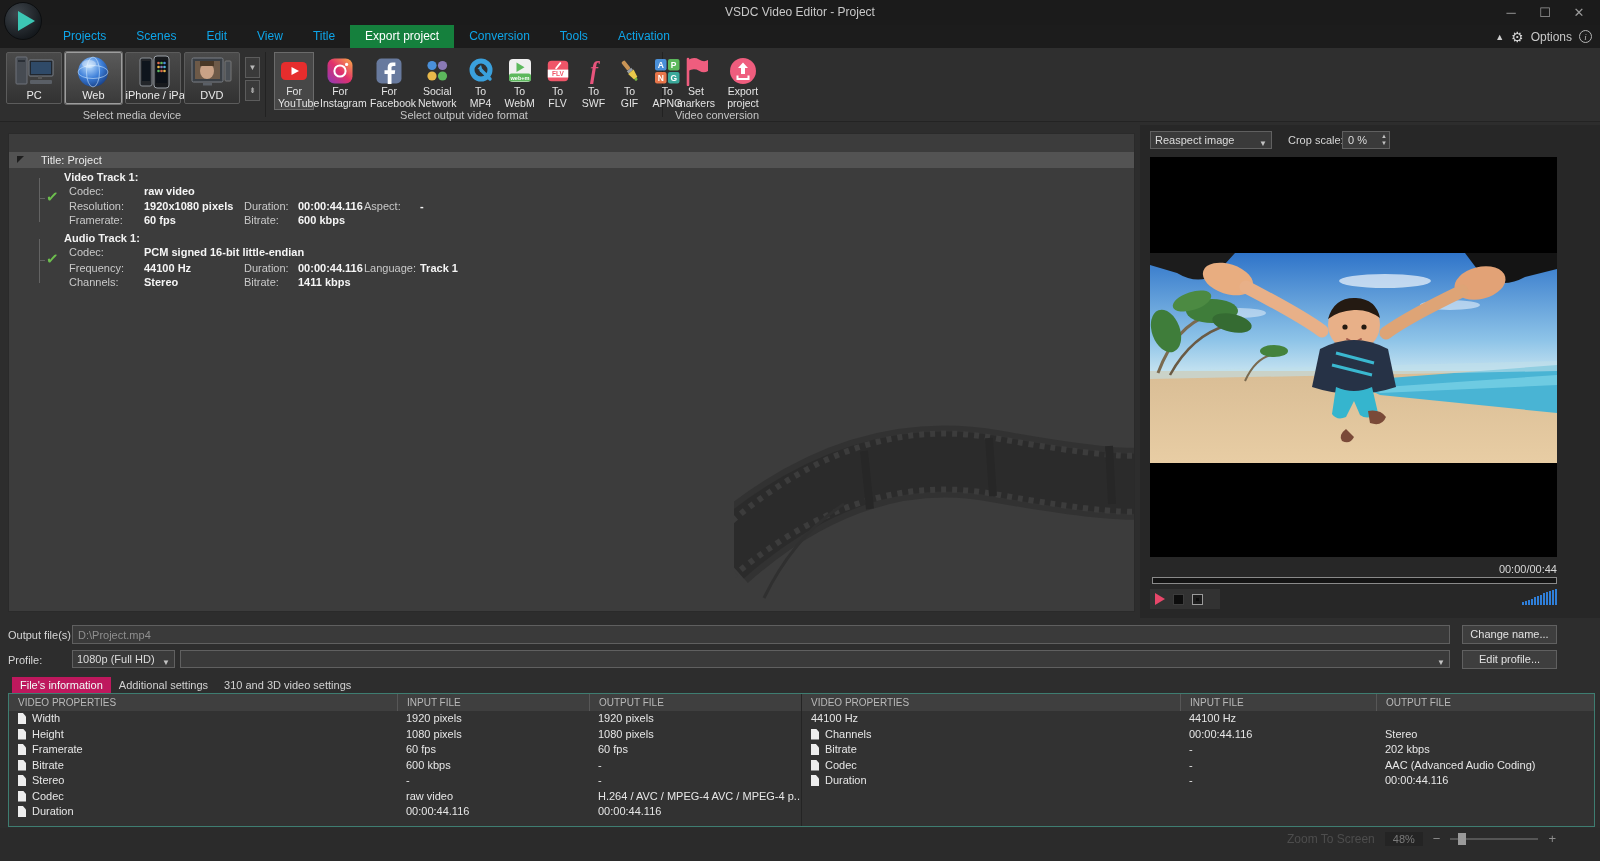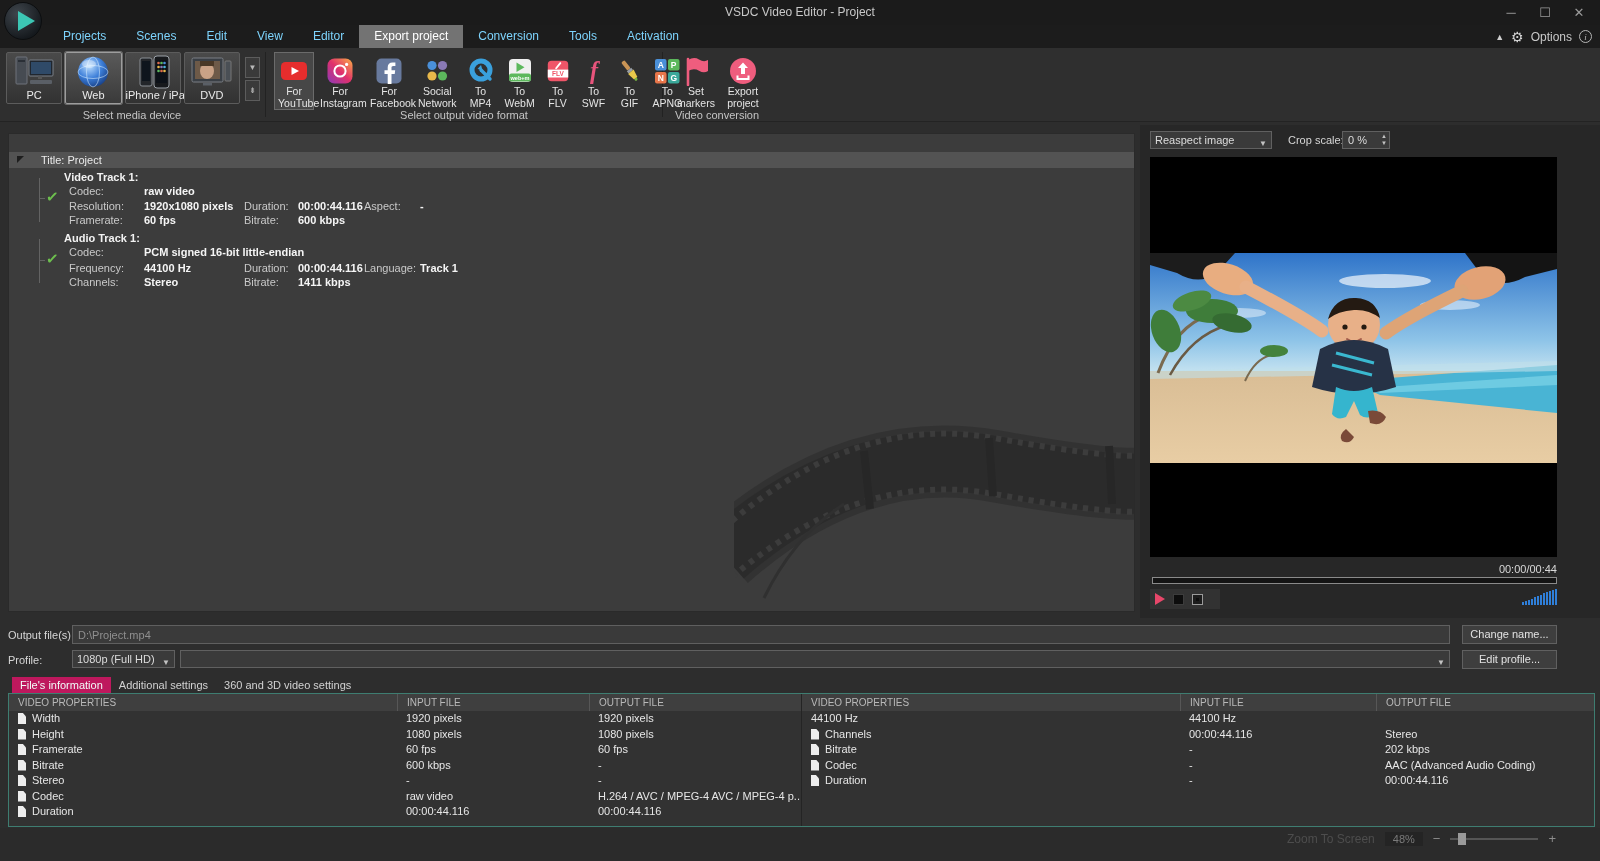--- a/index.html
+++ b/index.html
@@ -14,22 +14,22 @@
   .logo { position:absolute; left:4px; top:2px; width:38px; height:38px; border-radius:50%;
           background:radial-gradient(circle at 35% 30%, #3f464d, #15191d 75%); border:1px solid #0c0e10; z-index:6;
           display:flex; align-items:center; justify-content:center; }
   .logo-tri { width:0; height:0; border-left:17px solid #3cc6b4; border-top:10px solid transparent; border-bottom:10px solid transparent; margin-left:6px; }
   .qat { position:absolute; left:52px; top:5px; display:flex; gap:12px; align-items:center; }
   .qat svg { display:block; }
 
   
   .menubar { position:absolute; top:25px; left:0; right:0; height:23px; background:#1c1c1c; z-index:4; }
   .menu-items { position:absolute; left:48px; top:0; height:23px; display:flex; }
-  .menu-item { padding:0 15px; line-height:23px; color:#7dd3fc; font-size:12px; cursor:default; }
-  .menu-item.active { background:#737373; color:#ffffff;text-align:right; }
+  .menu-item { padding:0 15px; line-height:23px; color:#0ea5e9; font-size:12px; cursor:default; }
+  .menu-item.active { background:#15803d; color:#ffffff;text-align:right; }
   .menu-right { position:absolute; right:8px; top:0; height:23px; display:flex; align-items:center; gap:7px; color:#c9c9c9; }
   .gear { font-size:14px; color:#d4d4d4; line-height:1; }
   .info-circ { width:13px; height:13px; border:1px solid #b5b5b5; border-radius:50%; font-size:9px; color:#b5b5b5;
                display:flex; align-items:center; justify-content:center; font-style:italic; font-family:"Liberation Serif",serif; }
 
   
   .ribbon { position:absolute; top:48px; left:0; right:0; height:74px; background:#2f2f2f; border-bottom:1px solid #232323; display:flex; z-index:3;}
   .rgroup { position:relative; height:74px; padding:4px 4px 14px 6px; display:flex; align-items:flex-start; }
   .rgroup-label { position:absolute; left:0; right:0; bottom:1px; text-align:center; color:#c4c4c4; font-size:11px; }
   .rsep { width:1px; background:#222; margin:4px 1px; }
@@ -155,21 +155,21 @@
       <path d="M2 5 l7 0 -3.5 4.5 z" fill="#b0b0b0"></path>
     </svg>
 </div>
 
 <div class="menubar">
   <div class="menu-items">
     <div class="menu-item">Projects</div>
     <div class="menu-item">Scenes</div>
     <div class="menu-item">Edit</div>
     <div class="menu-item">View</div>
-    <div class="menu-item">Editor</div>
+    <div class="menu-item">Title</div>
     <div class="menu-item active">Export project</div>
     <div class="menu-item">Conversion</div>
     <div class="menu-item">Tools</div>
     <div class="menu-item">Activation</div>
   </div>
   <div class="menu-right">
     <span style="font-size:9px;color:#cfcfcf;">▲</span>
     <span class="gear">⚙</span>
     <span style="font-size:12px;">Options</span>
     <span class="info-circ">i</span>
@@ -571,21 +571,21 @@
   <span class="dd-arrow">▼</span>
 </div>
 <div class="dropdown profiledesc-dd">
   <span class="dd-arrow">▼</span>
 </div>
 <div class="btn" style="left:1462px; top:650px;">Edit profile...</div>
 
 <div class="tabs">
   <div class="tab active">File's information</div>
   <div class="tab">Additional settings</div>
-  <div class="tab">360 and 3D video settings</div>
+  <div class="tab">310 and 3D video settings</div>
 </div>
 
 <div class="infopanel">
   <div class="itable lft">
     <div class="ithead">
       <div>VIDEO PROPERTIES</div>
       <div>INPUT FILE</div>
       <div>OUTPUT FILE</div>
     </div>
     <div class="itrow">

